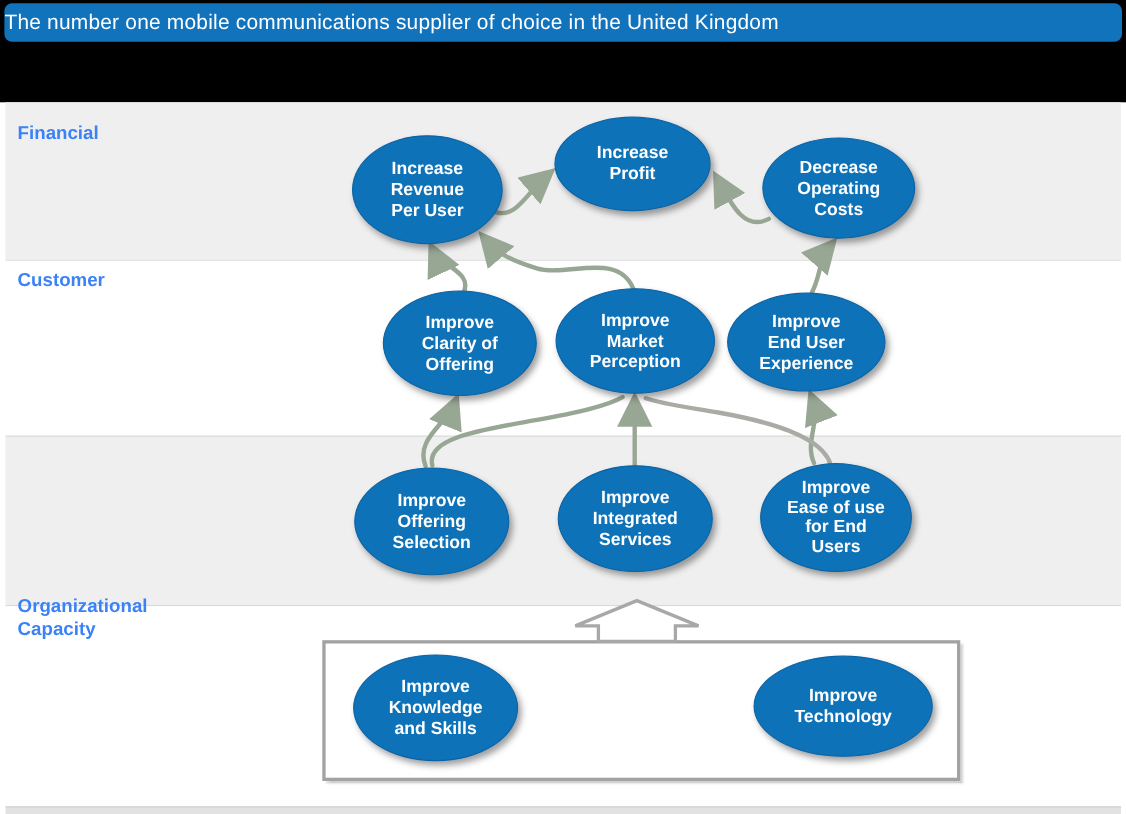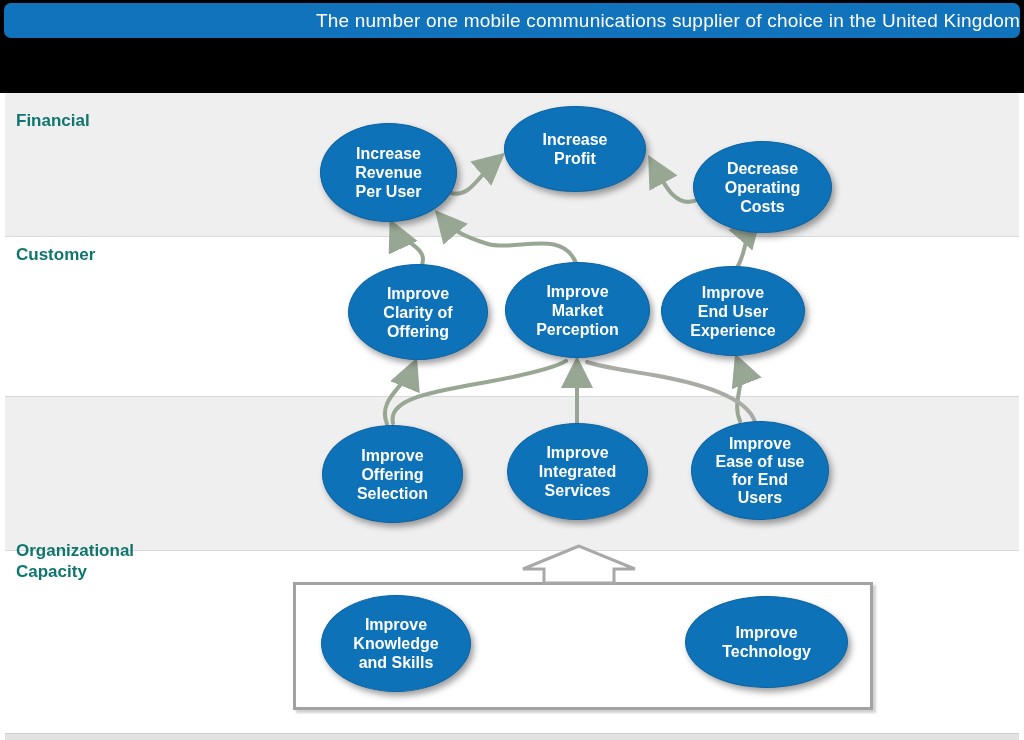--- a/index.html
+++ b/index.html
@@ -23,21 +23,21 @@
     z-index: 0;
   }
   .banner {
     position: absolute;
     left: 4px; top: 3px;
     width: 1016px; height: 35px;
     background: #1173bc;
     border-radius: 7px;
     display: flex;
     align-items: center;
-    justify-content: flex-end;
+    justify-content: flex-start;
     color: #ffffff;
     font-size: 19px;
     letter-spacing: 0.2px;
   }
 
   
   .bands {
     position: absolute;
     left: 5px; top: 93px;
     width: 1014px; height: 647px;
@@ -46,21 +46,21 @@
   .band { width: 100%; }
   .band-financial      { height: 143px; background: #efefef; }
   .band-customer       { height: 160px; background: #ffffff; border-top: 1px solid #d9d9d9; }
   .band-internal       { height: 154px; background: #efefef; border-top: 1px solid #d9d9d9; }
   .band-organizational { height: 183px; background: #ffffff; border-top: 1px solid #d9d9d9; }
   .band-bottom-strip   { height: 7px;   background: #e2e2e2; border-top: 1px solid #cfcfcf; }
 
   .band-label {
     position: absolute;
     left: 16px;
-    color: #0f766e;
+    color: #3b82f6;
     font-size: 17px;
     font-weight: bold;
     line-height: 21px;
     white-space: pre-line;
     z-index: 1;
   }
   .lbl-financial      { top: 110px; }
   .lbl-customer       { top: 244px; }
   .lbl-internal       { top: 401px; }
   .lbl-organizational { top: 540px; }
@@ -99,21 +99,21 @@
     white-space: pre-line;
     display: flex;
     align-items: center;
     justify-content: center;
     box-shadow: 3px 4px 6px rgba(45,45,45,0.45);
     z-index: 3;
   }
 
   .n-increase-revenue  { left: 320px; top: 123px; width: 137px; height: 99px; }
   .n-increase-profit   { left: 504px; top: 106px; width: 142px; height: 86px; }
-  .n-decrease-costs    { left: 693px; top: 141px; width: 139px; height: 92px; }
+  .n-decrease-costs    { left: 693px; top: 125px; width: 139px; height: 92px; }
 
   .n-improve-clarity   { left: 348px; top: 264px; width: 140px; height: 96px; }
   .n-improve-market    { left: 505px; top: 262px; width: 145px; height: 96px; }
   .n-improve-enduser   { left: 661px; top: 266px; width: 144px; height: 90px; }
 
   .n-improve-offering  { left: 322px; top: 425px; width: 141px; height: 98px; }
   .n-improve-integrated{ left: 507px; top: 423px; width: 141px; height: 97px; }
   .n-improve-ease      { left: 691px; top: 421px; width: 138px; height: 99px; line-height: 18px; }
 
   .n-improve-knowledge { left: 321px; top: 595px; width: 150px; height: 97px; }

